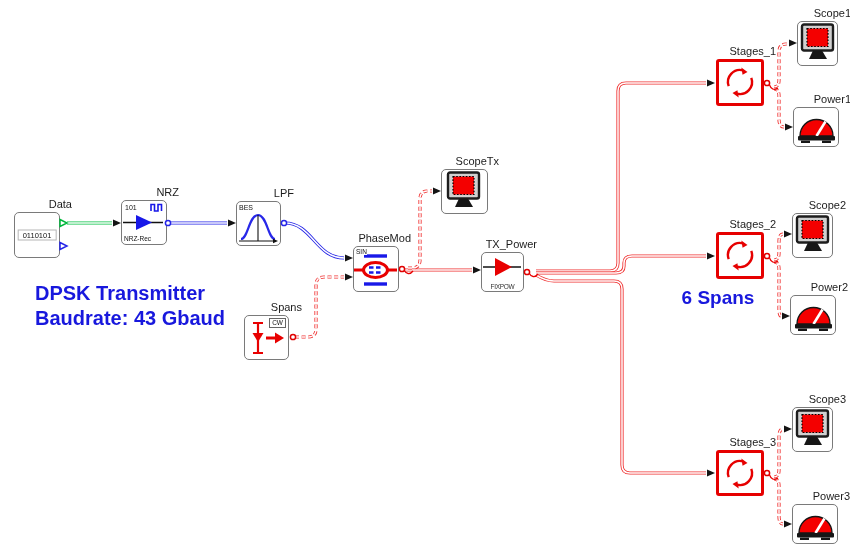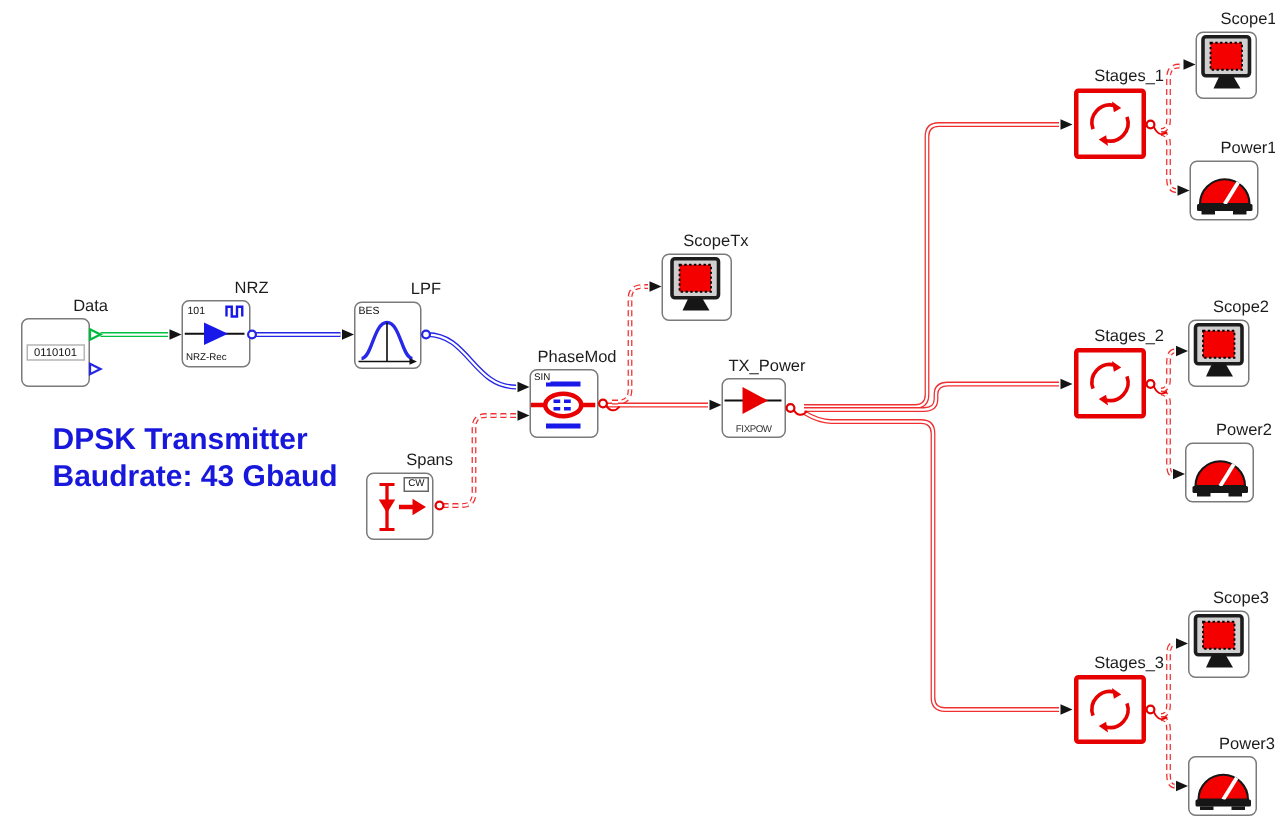--- a/index.html
+++ b/index.html
@@ -133,20 +133,21 @@
       <circle class="port" cx="767" cy="256" r="2.6" stroke="#e00000"></circle>
       <path class="thinred" d="M769,474 c2,5 5,7 9,4"></path>
       <circle class="port" cx="767" cy="473" r="2.6" stroke="#e00000"></circle>
     </g>
   </svg>
 
   <div id="title">
     <div>DPSK Transmitter</div>
     <div>Baudrate: 43 Gbaud</div>
   </div>
+  <div class="span-note" style="left:653px;top:287px;width:130px">6 Spans</div>
 
   <div class="lbl" style="left:2px;top:198px;width:70px">Data</div>
   <div class="blk" style="left:14px;top:212px;width:46px;height:46px">
     <span class="bits">0110101</span>
   </div>
 
   <div class="lbl" style="left:109px;top:186px;width:70px">NRZ</div>
   <div class="blk" style="left:121px;top:200px;width:46px;height:45px">
     <span class="tag" style="left:3px;top:3px">101</span>
     <svg class="icon-abs" style="right:2px;top:2px" width="14" height="9">

